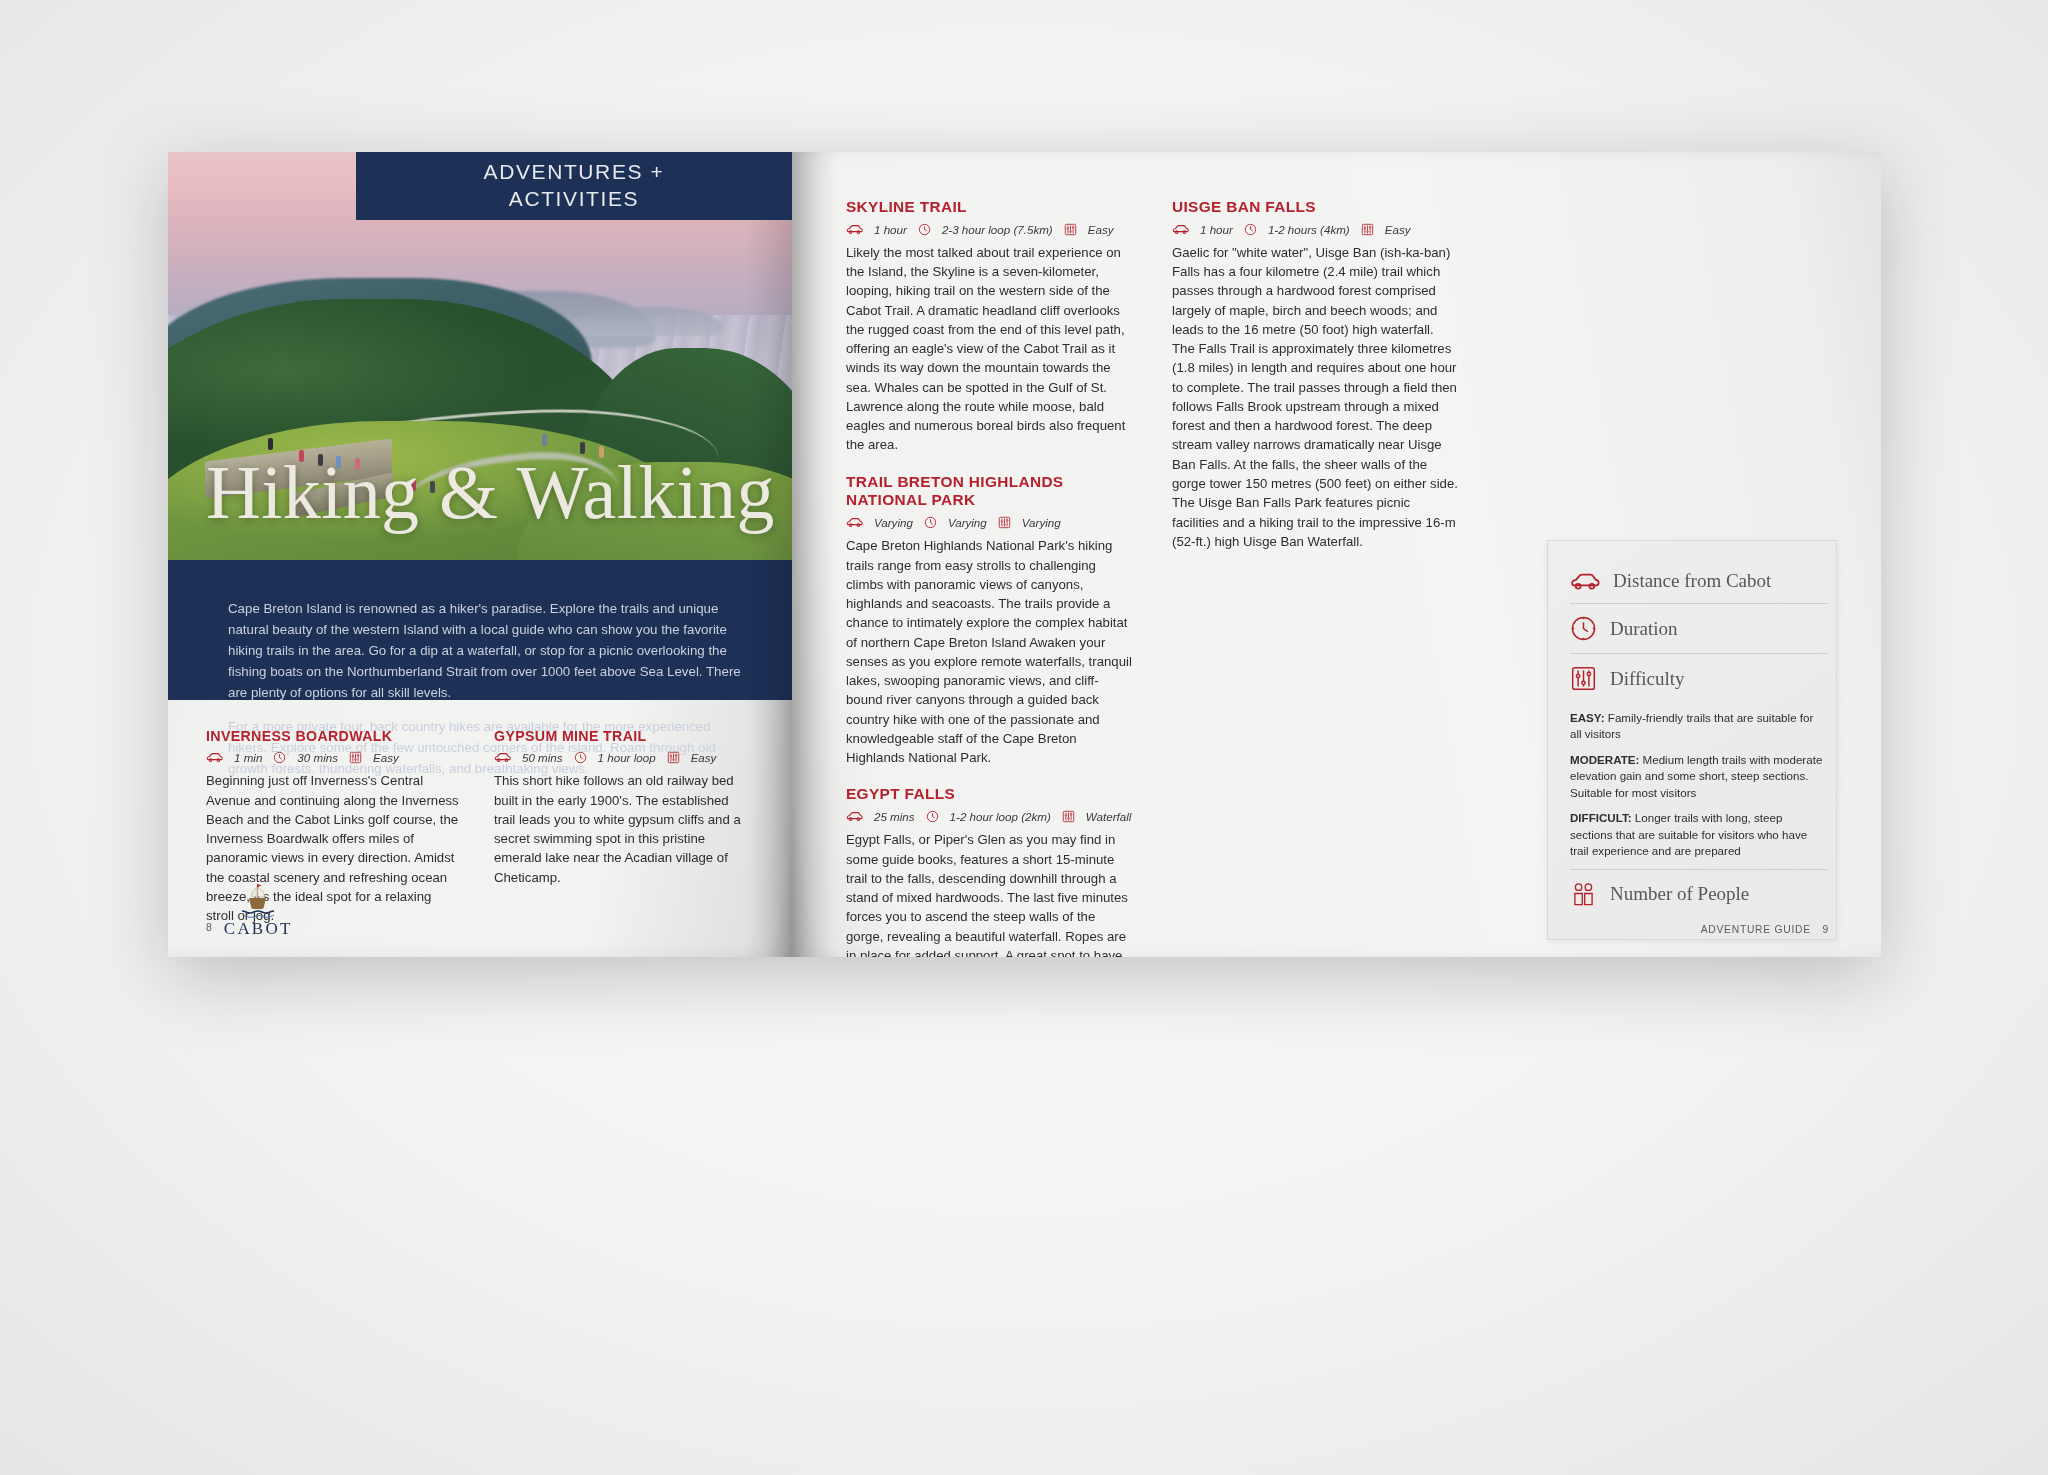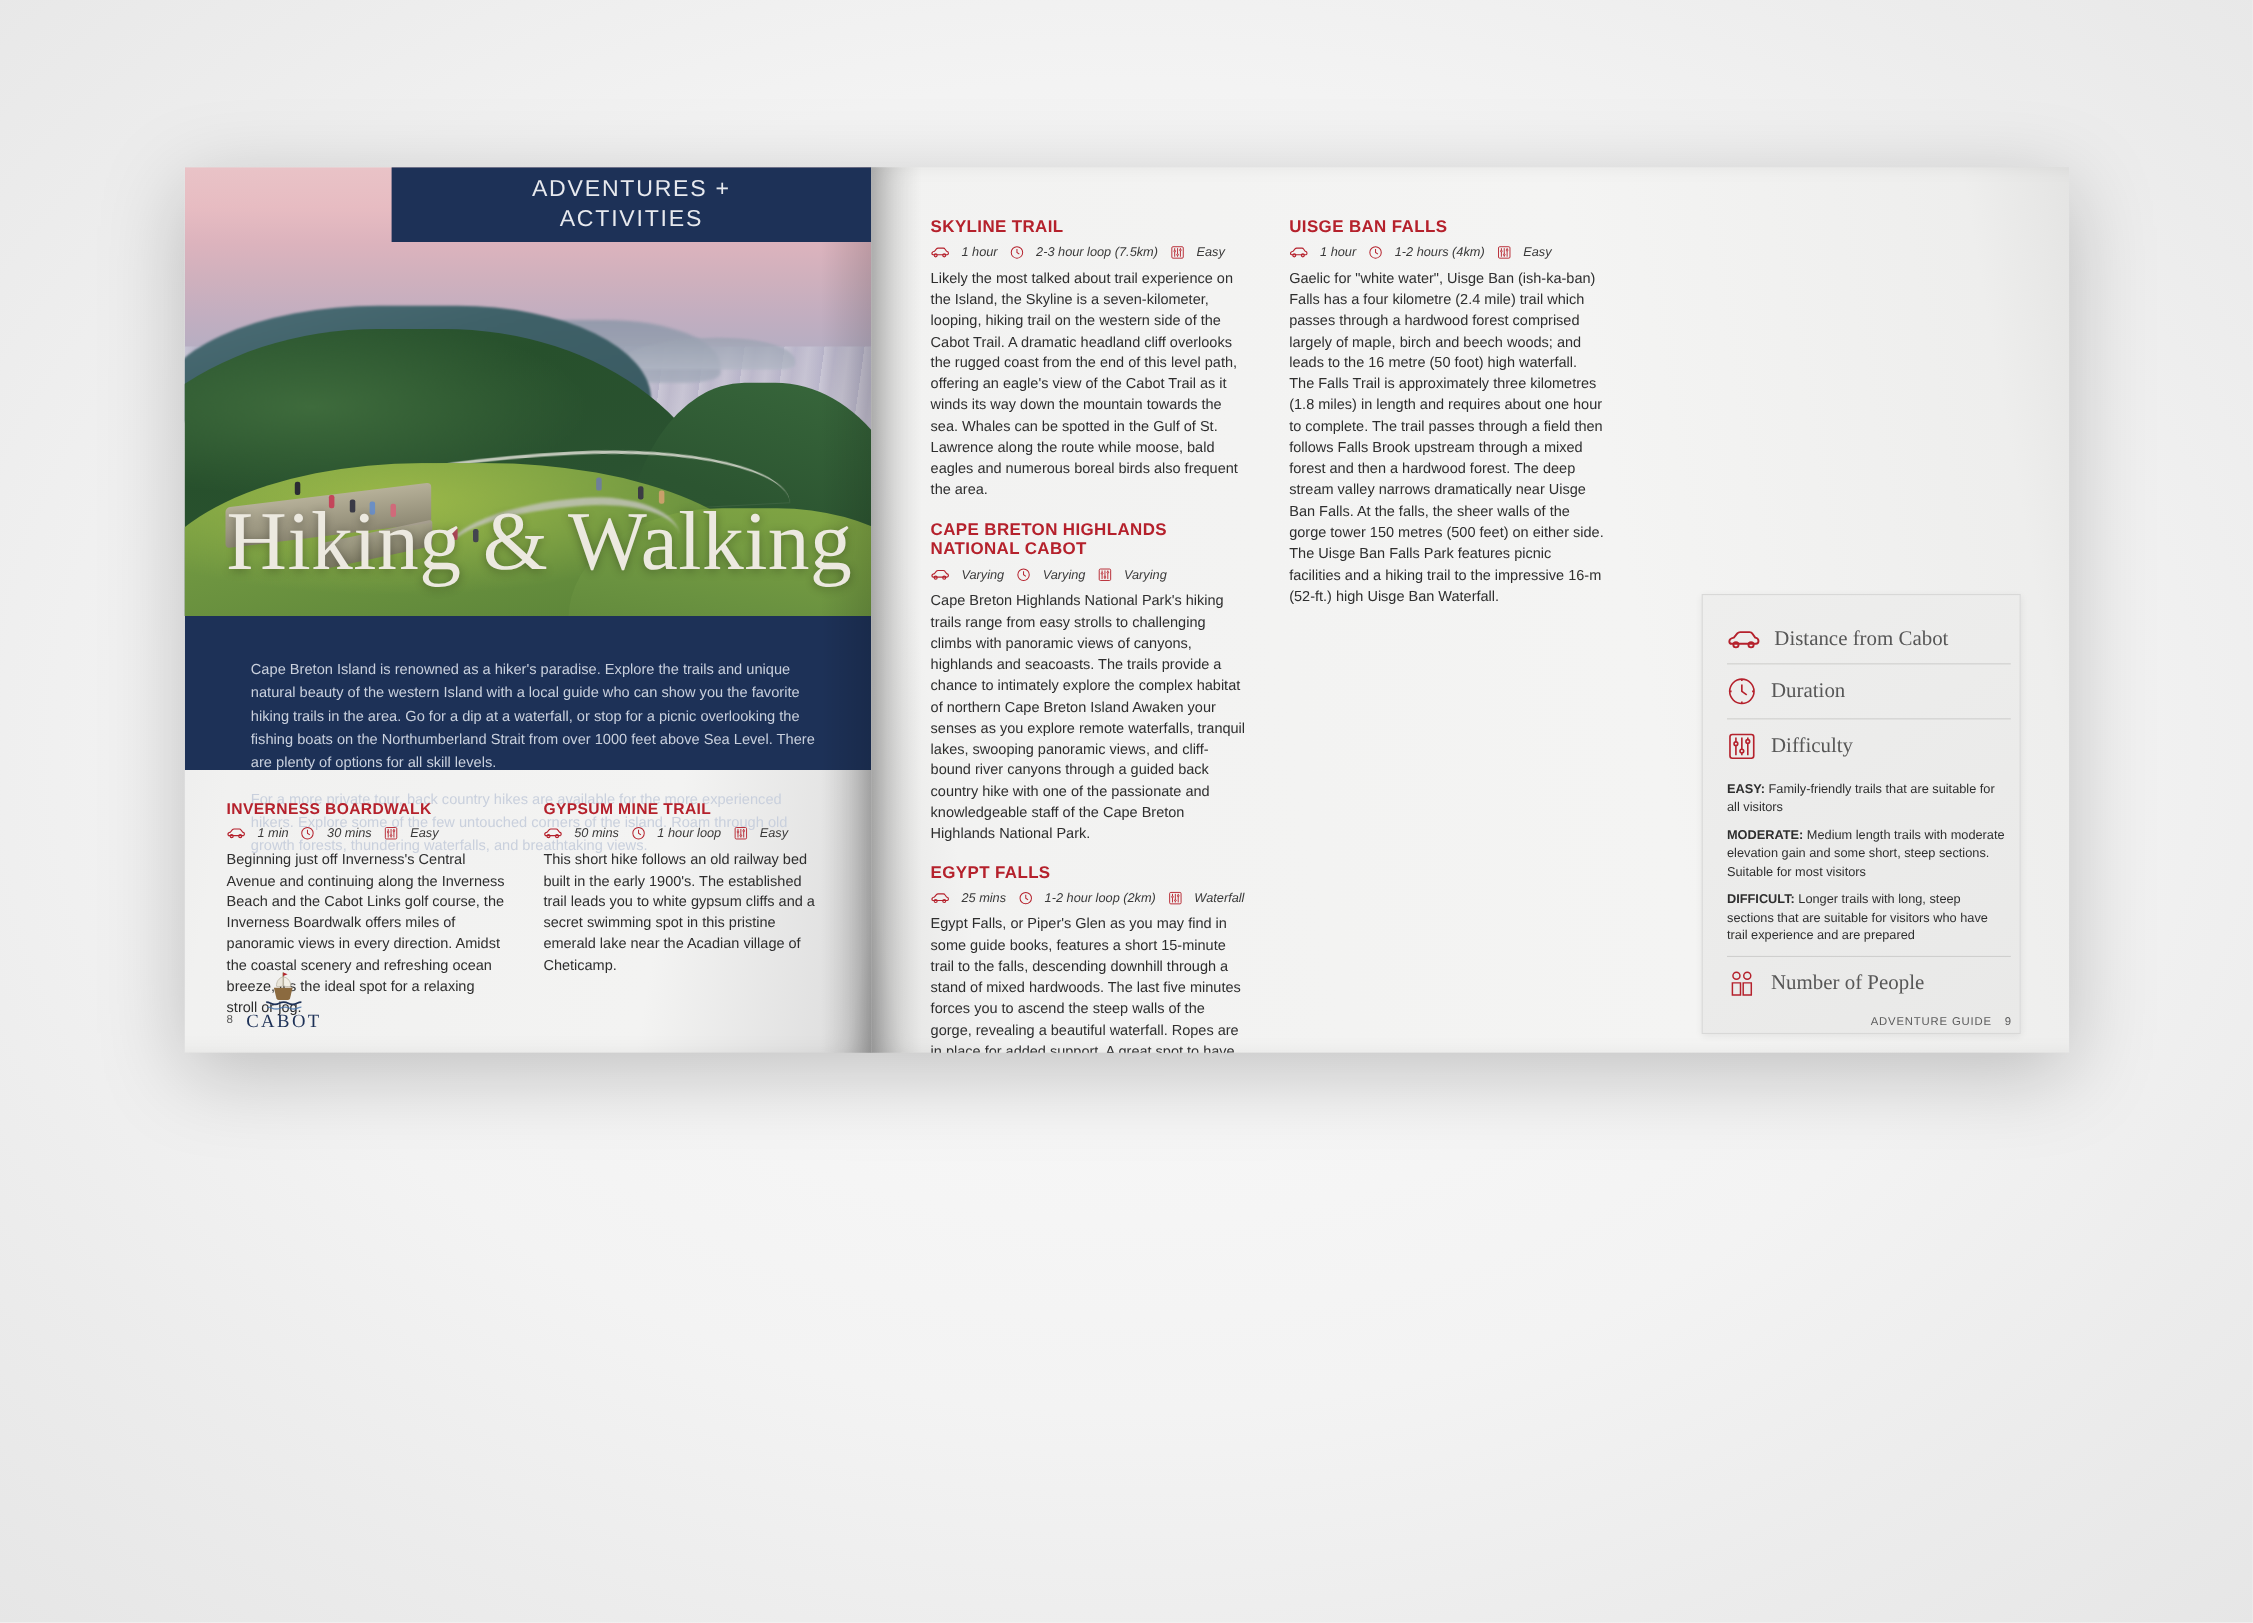--- a/index.html
+++ b/index.html
@@ -561,21 +561,21 @@
                     <circle cx="14" cy="6.7" r="1.2"></circle>
                   </g>
                 </svg>
             </div>
             <span class="meta-item">Easy</span>
           </div>
           <div class="trail-body">Likely the most talked about trail experience on the Island, the Skyline is a seven-kilometer, looping, hiking trail on the western side of the Cabot Trail. A dramatic headland cliff overlooks the rugged coast from the end of this level path, offering an eagle's view of the Cabot Trail as it winds its way down the mountain towards the sea. Whales can be spotted in the Gulf of St. Lawrence along the route while moose, bald eagles and numerous boreal birds also frequent the area.</div>
         </section>
 
         <section>
-          <div class="trail-title">CAPE BRETON HIGHLANDS NATIONAL CABOT</div>
+          <div class="trail-title">TRAIL BRETON HIGHLANDS NATIONAL PARK</div>
           <div class="meta-row">
             <div class="meta-item">
               <svg width="17" height="11" viewBox="0 0 24 15">
                   <g fill="none" stroke="#b5212c" stroke-width="1.5">
                     <path d="M2 10.5h20M3.5 10.5c-1 0-1.8-.7-1.8-1.7S3 6.4 5 6l2.5-3C8 2.4 8.8 2 9.6 2h6.8c.9 0 1.6.4 2 1.1L20.5 6c1.8.3 2.4 1.5 2.4 2.5 0 1.2-.8 2-1.9 2"></path>
                     <circle cx="6.5" cy="11.2" r="1.9"></circle>
                     <circle cx="17.5" cy="11.2" r="1.9"></circle>
                   </g>
                 </svg>
             </div>

